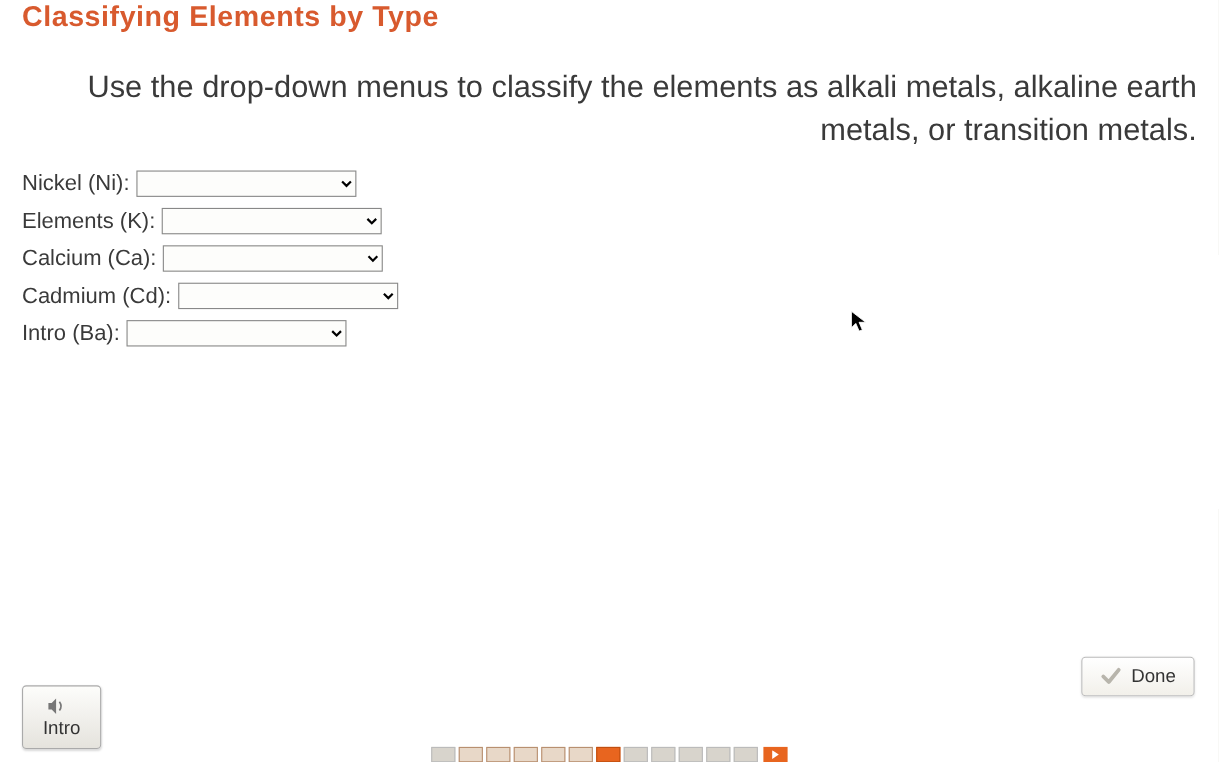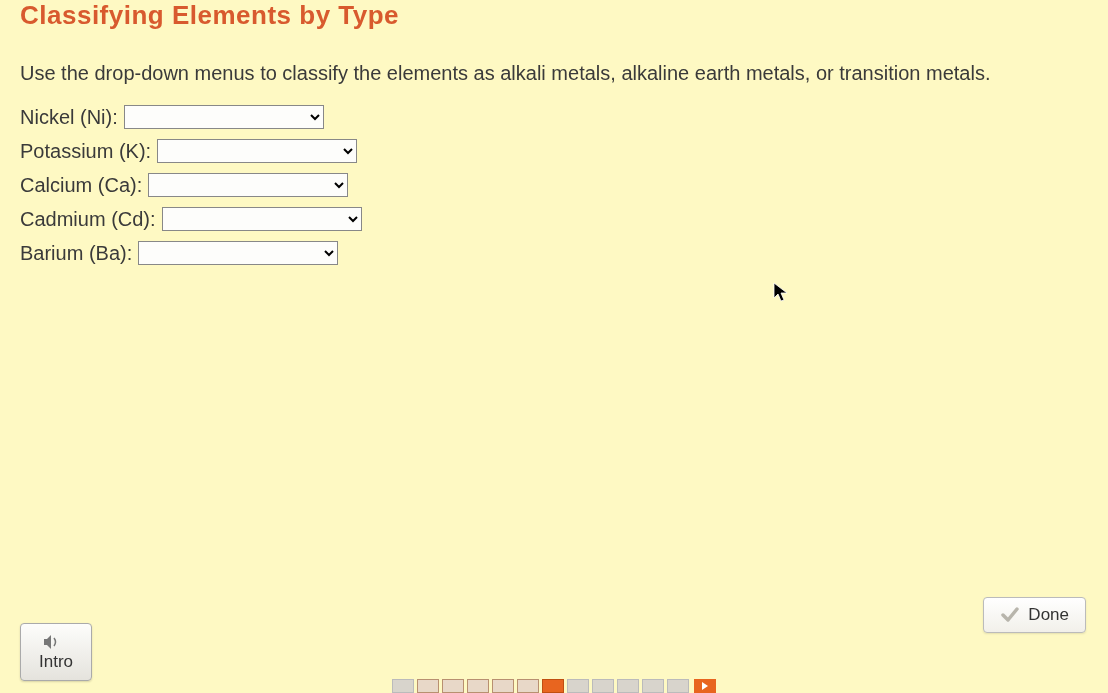--- a/index.html
+++ b/index.html
@@ -9,39 +9,40 @@
     }
     body {
       font-family: Arial, Helvetica, sans-serif;
       background: #e8e6e1;
       width: 1108px;
       height: 693px;
       overflow: hidden;
       position: relative;
     }
     .content-area {
-      background: #fef9c3;
+      background: #ffffff;
       width: 100%;
       height: 100%;
       padding: 0 20px;
       position: relative;
     }
     .title {
       color: #d85a2e;
       font-size: 26px;
       font-weight: bold;
       padding-top: 0;
       margin-bottom: 28px;
       letter-spacing: 0.5px;
     }
     .instructions {
       color: #3a3a3a;
-      font-size: 20px;
+      font-size: 28px;
       margin-bottom: 18px;
       line-height: 1.4;
+      text-align: right;
     }
     .element-row {
       display: flex;
       align-items: center;
       margin-bottom: 10px;
     }
     .element-label {
       color: #3a3a3a;
       font-size: 20px;
       margin-right: 6px;
@@ -154,36 +155,36 @@
   <h1 class="title">Classifying Elements by Type</h1>
 
   <p class="instructions">Use the drop-down menus to classify the elements as alkali metals, alkaline earth metals, or transition metals.</p>
 
   <div class="element-row">
     <span class="element-label">Nickel (Ni):</span>
     <select class="element-select"><option></option></select>
   </div>
 
   <div class="element-row">
-    <span class="element-label">Potassium (K):</span>
+    <span class="element-label">Elements (K):</span>
     <select class="element-select"><option></option></select>
   </div>
 
   <div class="element-row">
     <span class="element-label">Calcium (Ca):</span>
     <select class="element-select"><option></option></select>
   </div>
 
   <div class="element-row">
     <span class="element-label">Cadmium (Cd):</span>
     <select class="element-select"><option></option></select>
   </div>
 
   <div class="element-row">
-    <span class="element-label">Barium (Ba):</span>
+    <span class="element-label">Intro (Ba):</span>
     <select class="element-select"><option></option></select>
   </div>
 
   <button class="done-button">
     <span class="check-icon">
       <svg width="20" height="20" viewBox="0 0 20 20">
         <path d="M3 10 L8 15 L17 4" stroke="#b8b5ac" stroke-width="3.5" fill="none" stroke-linecap="round" stroke-linejoin="round"></path>
       </svg>
     </span>
     <span>Done</span>

